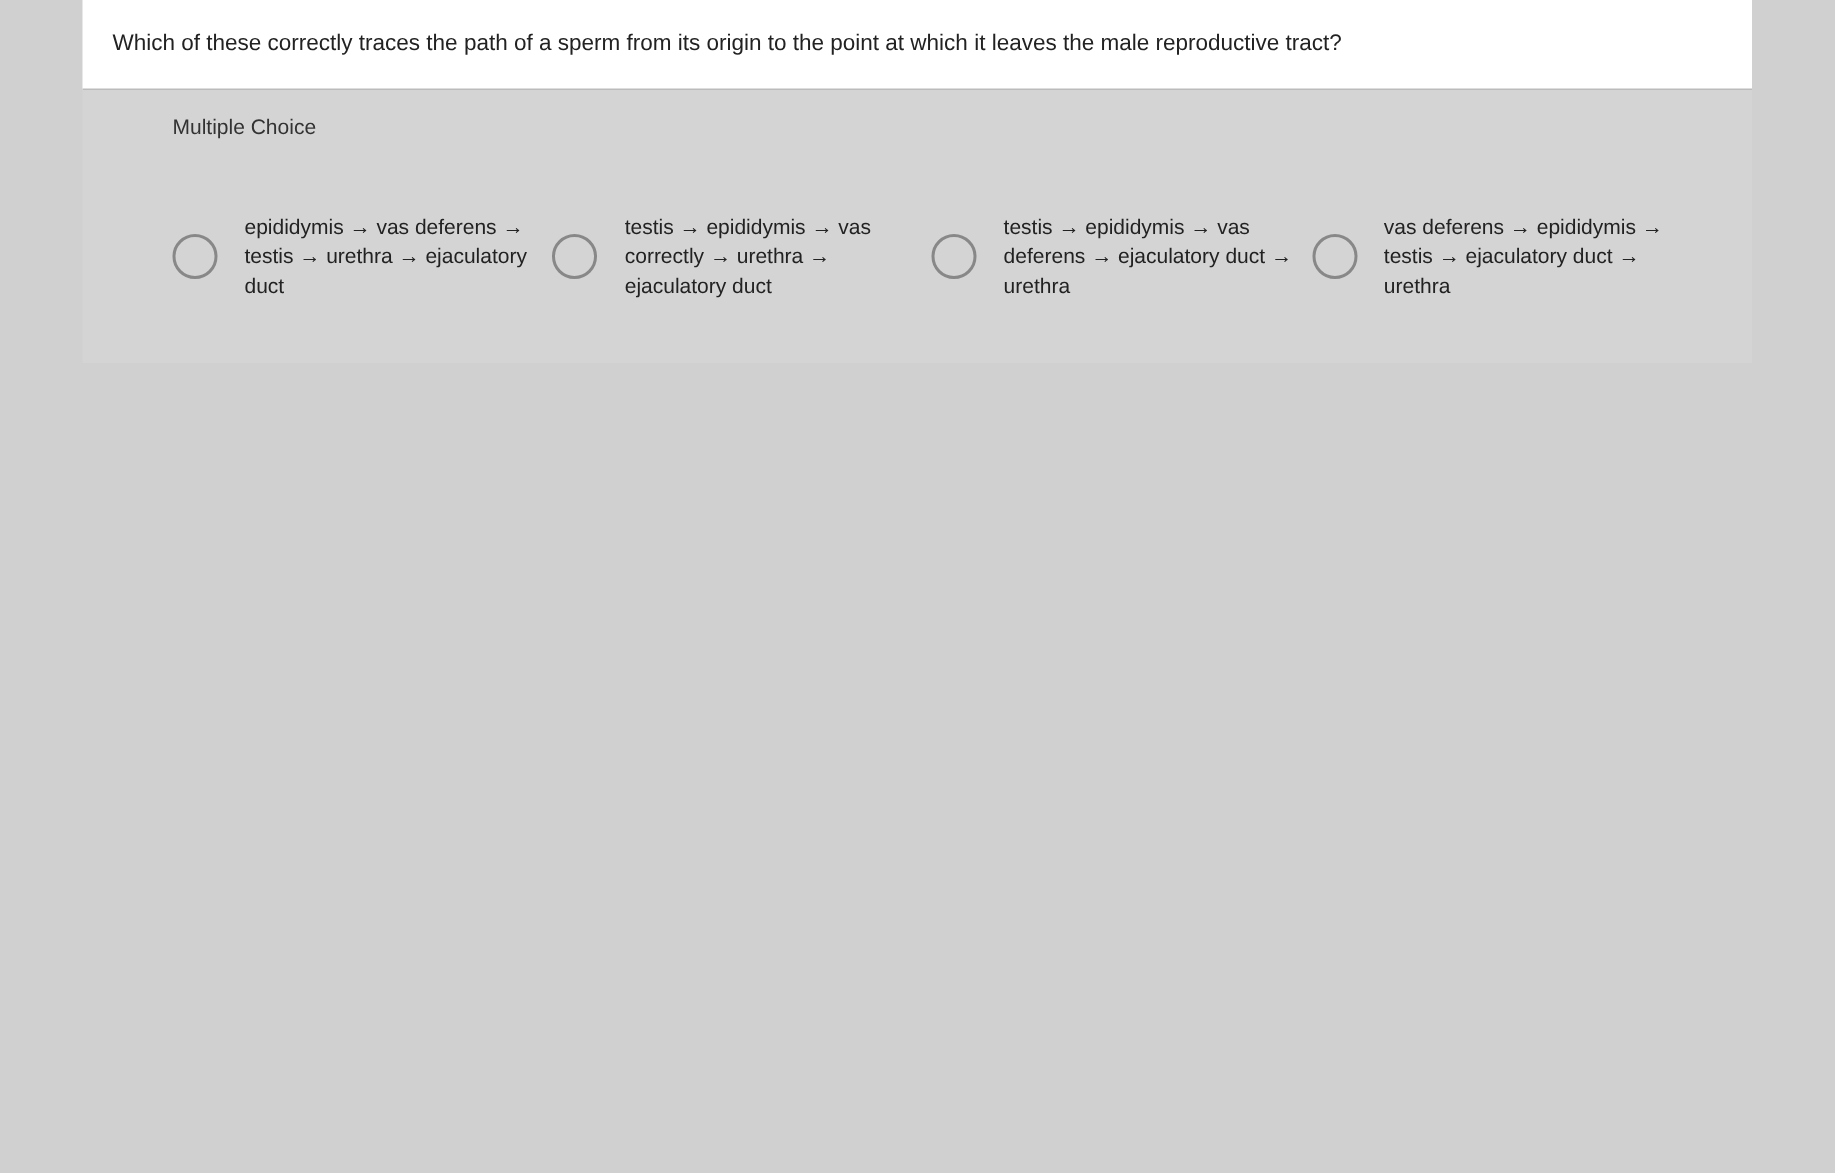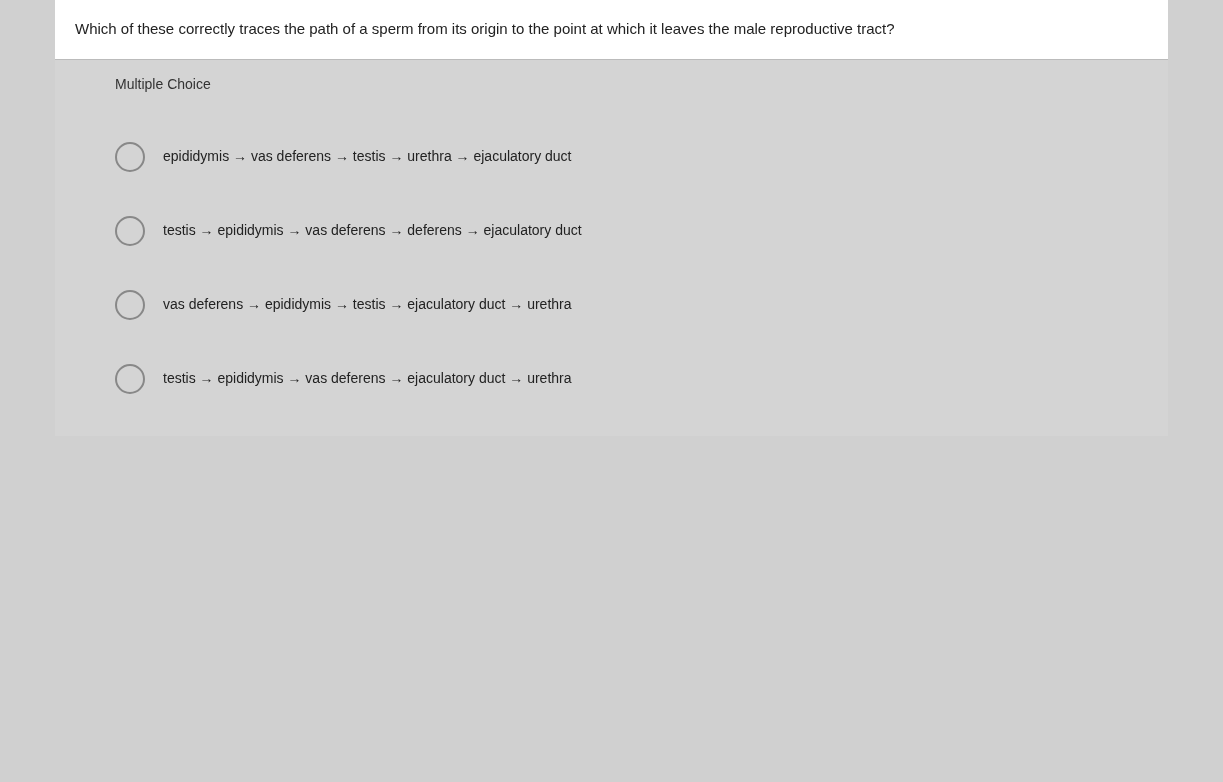--- a/index.html
+++ b/index.html
@@ -41,21 +41,21 @@
 
     .multiple-choice-label {
       font-size: 14px;
       color: #333;
       margin-bottom: 28px;
       font-weight: normal;
     }
 
     .options-list {
       display: flex;
-      flex-direction: column;
+      flex-direction: row;
       gap: 0px;
     }
 
     .option-item {
       display: flex;
       align-items: center;
       gap: 18px;
       padding: 22px 0 22px 0;
       cursor: pointer;
     }
@@ -87,29 +87,29 @@
     <div class="multiple-choice-label">Multiple Choice</div>
     <div class="options-list">
 
       <div class="option-item">
         <div class="radio-circle"></div>
         <span class="option-text">epididymis → vas deferens → testis → urethra → ejaculatory duct</span>
       </div>
 
       <div class="option-item">
         <div class="radio-circle"></div>
-        <span class="option-text">testis → epididymis → vas deferens → deferens → ejaculatory duct</span>
+        <span class="option-text">testis → epididymis → vas correctly → urethra → ejaculatory duct</span>
+      </div>
+
+      <div class="option-item">
+        <div class="radio-circle"></div>
+        <span class="option-text">testis → epididymis → vas deferens → ejaculatory duct → urethra</span>
       </div>
 
       <div class="option-item">
         <div class="radio-circle"></div>
         <span class="option-text">vas deferens → epididymis → testis → ejaculatory duct → urethra</span>
-      </div>
-
-      <div class="option-item">
-        <div class="radio-circle"></div>
-        <span class="option-text">testis → epididymis → vas deferens → ejaculatory duct → urethra</span>
       </div>
 
 
     </div>
   </div>
 </div>
 
 </body></html>

